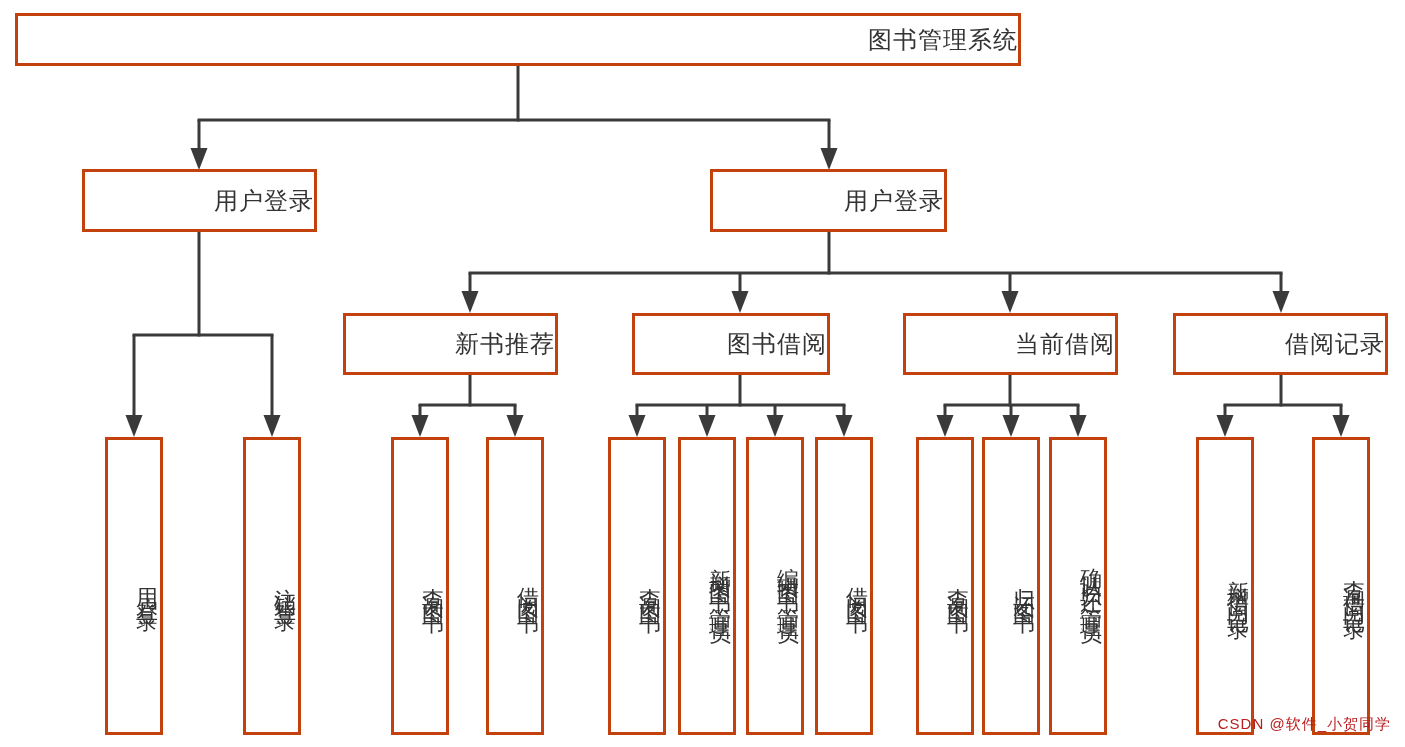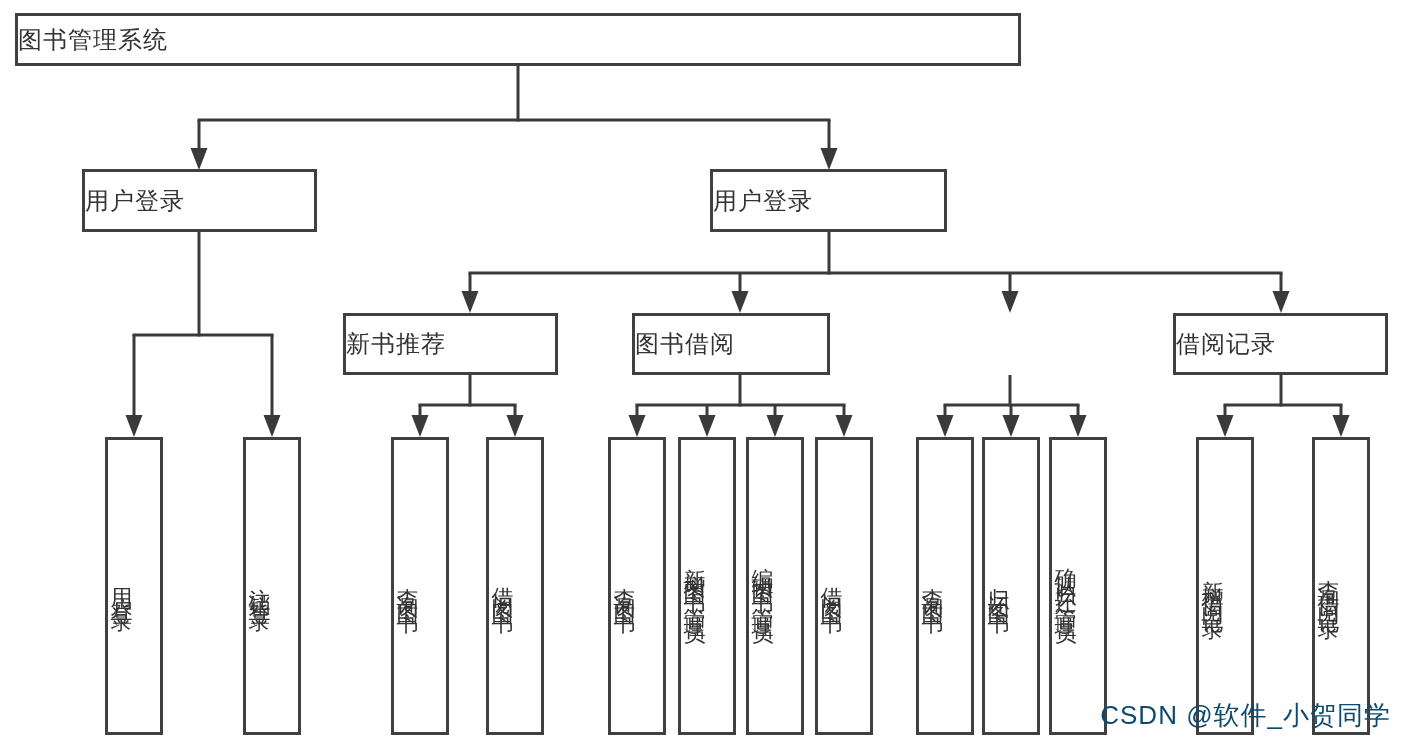--- a/index.html
+++ b/index.html
@@ -2,32 +2,32 @@
 <html><head>
 <meta charset="utf-8">
 <style>
   html,body{margin:0;padding:0;background:#ffffff;}
   .canvas{
     position:relative;width:1405px;height:747px;background:#ffffff;
     font-family:"Liberation Sans",sans-serif;overflow:hidden;
   }
   .connectors{position:absolute;left:0;top:0;width:1405px;height:747px;}
   .node{
-    position:absolute;box-sizing:border-box;border:3px solid #404040;background:#ffffff;
-    display:flex;align-items:center;justify-content:flex-start;color:#333333;z-index:2;
+    position:absolute;box-sizing:border-box;border:3px solid #c2410c;background:#ffffff;
+    display:flex;align-items:center;justify-content:flex-end;color:#333333;z-index:2;
   }
   .h-label{font-size:24px;letter-spacing:1px;white-space:nowrap;}
   .leaf{top:437px;width:58px;height:298px;}
   .vtext{
     writing-mode:vertical-rl;text-orientation:mixed;
     font-size:22px;letter-spacing:8px;line-height:1.2;white-space:nowrap;
   }
   .watermark{
-    position:absolute;top:698px;right:14px;z-index:5;
-    font-size:26px;color:#0c4a6e;letter-spacing:1px;white-space:nowrap;
+    position:absolute;top:715px;right:14px;z-index:5;
+    font-size:15px;color:#b91c1c;letter-spacing:1px;white-space:nowrap;
   }
 </style>
 </head>
 <body>
 
 <div class="canvas">
 
   <svg class="connectors" width="1405" height="747" viewBox="0 0 1405 747" xmlns="http://www.w3.org/2000/svg">
     <g stroke="#3a3a3a" stroke-width="3">
 
@@ -104,20 +104,23 @@
   <div class="node" style="left:710px;top:169px;width:237px;height:63px">
     <span class="h-label">用户登录</span>
   </div>
 
   <div class="node" style="left:343px;top:313px;width:215px;height:62px">
     <span class="h-label">新书推荐</span>
   </div>
   <div class="node" style="left:632px;top:313px;width:198px;height:62px">
     <span class="h-label">图书借阅</span>
   </div>
+  <div class="node" style="left:903px;top:313px;width:215px;height:62px">
+    <span class="h-label">当前借阅</span>
+  </div>
   <div class="node" style="left:1173px;top:313px;width:215px;height:62px">
     <span class="h-label">借阅记录</span>
   </div>
 
   <div class="node leaf" style="left:105px">
     <span class="vtext">用户登录</span>
   </div>
   <div class="node leaf" style="left:243px">
     <span class="vtext">注销登录</span>
   </div>

